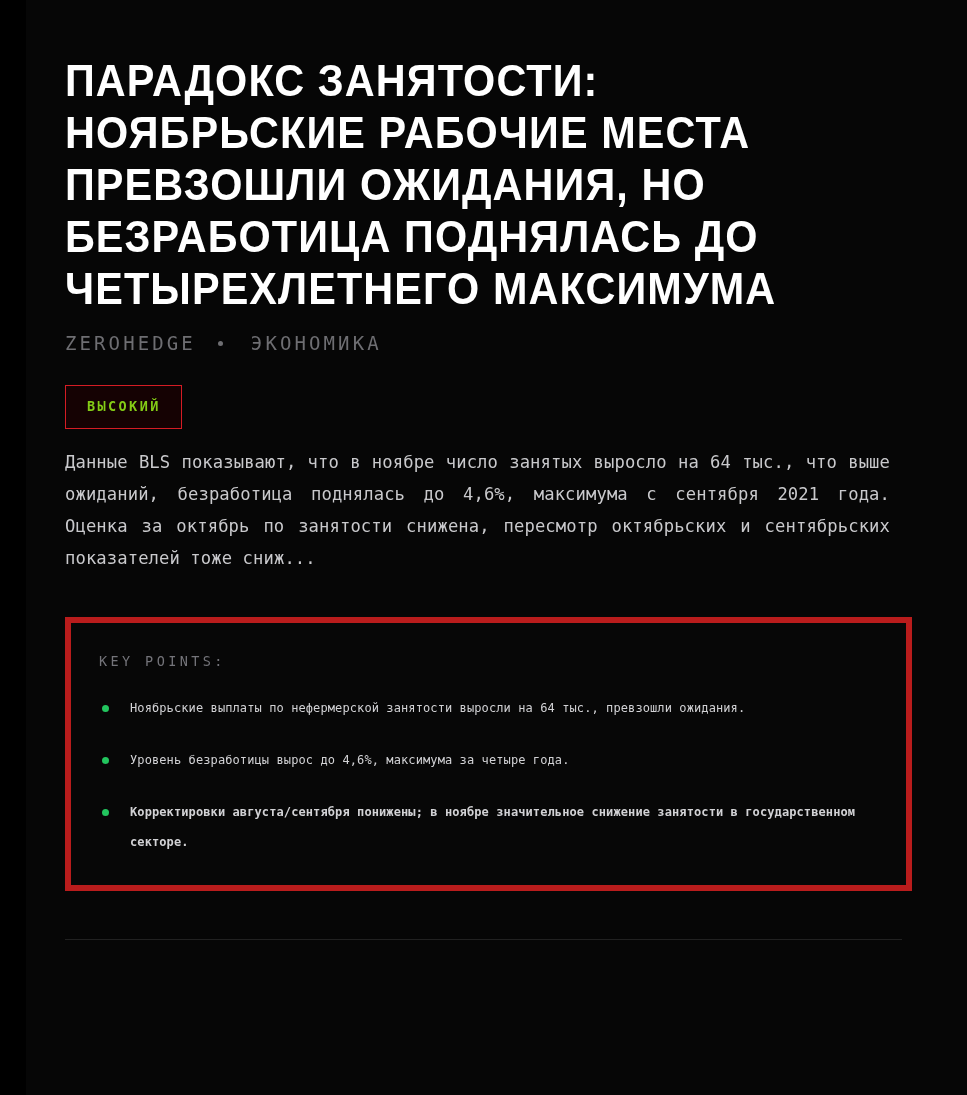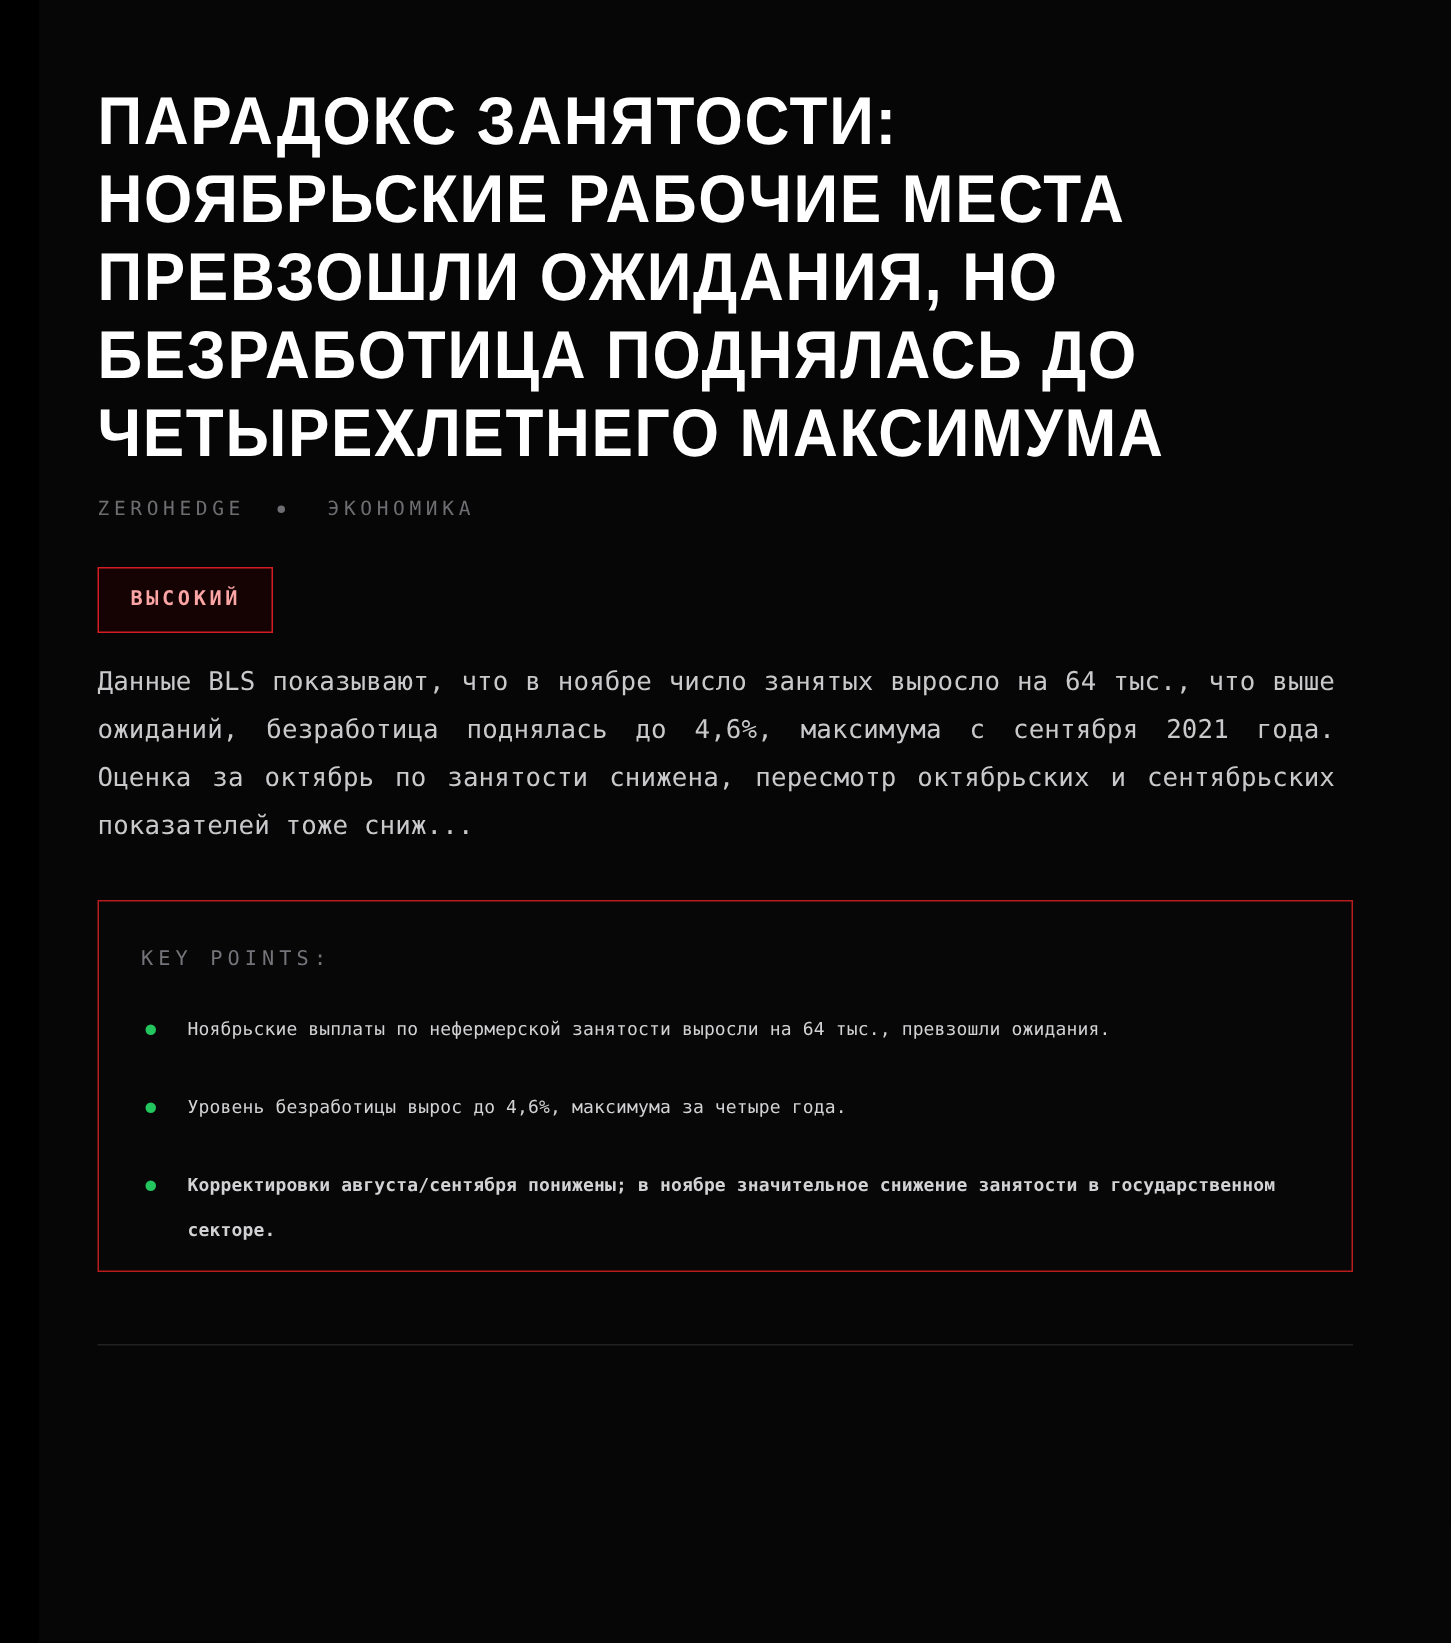--- a/index.html
+++ b/index.html
@@ -53,21 +53,21 @@
     text-transform: uppercase;
     transform: scaleX(0.92);
     transform-origin: left top;
     white-space: pre-line;
   }
 
   
   .meta {
     margin-top: 17px;
     font-family: "DejaVu Sans Mono", monospace;
-    font-size: 13px;
+    font-size: 19px;
     letter-spacing: 3.1px;
     color: #6e6e72;
     text-transform: uppercase;
     display: flex;
     align-items: center;
     gap: 16px;
   }
   .meta-dot {
     display: inline-block;
     width: 5px;
@@ -79,21 +79,21 @@
   }
 
   
   .badge-row {
     margin-top: 31px;
   }
   .badge {
     display: inline-block;
     border: 1px solid #d41c24;
     background: #150203;
-    color: #fca5a5;
+    color: #84cc16;
     font-family: "DejaVu Sans Mono", monospace;
     font-weight: bold;
     font-size: 13.5px;
     letter-spacing: 2.4px;
     text-transform: uppercase;
     padding: 14px 20px 14px 21px;
     line-height: 1;
   }
 
   
@@ -102,24 +102,24 @@
     font-size: 17.2px;
     line-height: 32px;
     color: #c9c9cc;
     text-align: justify;
     letter-spacing: 0.1px;
     width: 825px;
   }
 
   
   .keypoints {
-    margin-top: 33px;
-    border: 1px solid #b91c1c;
+    margin-top: 43px;
+    border: 6px solid #b91c1c;
     background: #070707;
-    padding: 30px 28px 12px 28px;
+    padding: 30px 28px 28px 28px;
     width: 779px;
     box-sizing: content-box;
   }
   .keypoints-label {
     font-family: "DejaVu Sans Mono", monospace;
     font-size: 13.5px;
     letter-spacing: 3.4px;
     color: #74747a;
     text-transform: uppercase;
     margin-bottom: 24px;

